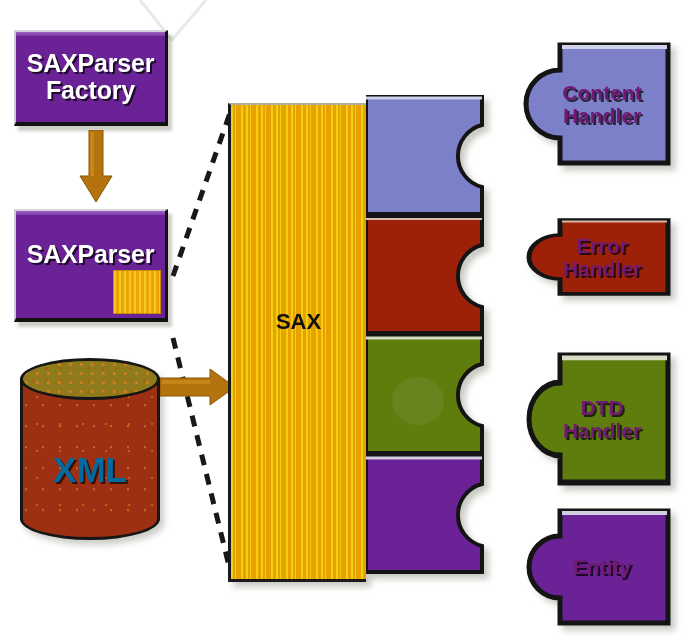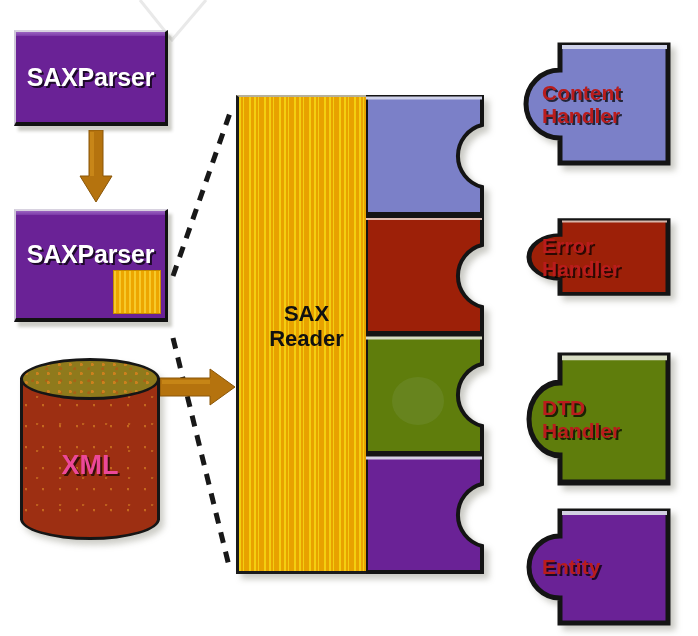--- a/index.html
+++ b/index.html
@@ -77,43 +77,42 @@
   #xml .bot{
     position:absolute;left:0;bottom:0;width:100%;height:42px;border-radius:50%;
     background:#9d2f12;border:3px solid #161616;box-sizing:border-box;
   }
   #xml .cap{
     position:absolute;left:0;top:20px;width:100%;height:142px;
     border-left:3px solid #161616;border-right:3px solid #161616;box-sizing:border-box;
   }
   #xml .lbl{
     position:absolute;left:0;right:0;top:92px;text-align:center;
-    color:#ec4899;font-weight:bold;font-size:27px;
+    color:#0369a1;font-weight:bold;font-size:35px;
     text-shadow:2px 2px 0 rgba(0,0,0,.65);
   }
 
   
   #panel{
     position:absolute;left:228px;top:95px;width:258px;height:479px;
     filter:drop-shadow(5px 5px 3px rgba(90,90,70,.32));
   }
   #reader{
-    position:absolute;left:0;top:0;width:138px;height:100%;
+    position:absolute;left:0;top:8px;width:138px;height:100%;
     background:#e8a200;
     background-image:
       repeating-linear-gradient(90deg,
          #f3cf10 0 2px,#e8a200 2px 4px,#f3cf10 4px 5px,#e8a200 5px 10px,
          #f3cf10 10px 12px,#e8a200 12px 15px),
       repeating-linear-gradient(0deg,
          rgba(232,162,0,.0) 0 14px, rgba(200,135,0,.55) 14px 18px);
     border-top:2px solid #b6b09a;
     border-left:3px solid #1a1a1a;
     border-bottom:3px solid #1a1a1a;
     box-sizing:border-box;
-    margin-left:8px;
   }
   #reader .lbl{
     position:absolute;left:0;right:0;top:205px;text-align:center;
     color:#111111;font-weight:bold;font-size:22px;line-height:1.12;
   }
 
   .slot{
     position:absolute;left:138px;width:120px;
     background:#888;
   }
@@ -122,22 +121,22 @@
   }
 
   
   .piece{
     position:absolute;width:160px;
     filter:drop-shadow(5px 5px 3px rgba(90,90,70,.32));
   }
   .piece svg{display:block;width:100%;height:100%;}
   .piece .ptxt{
     position:absolute;right:10px;top:50%;transform:translateY(-50%);
-    width:120px;text-align:left;
-    color:#b91c1c;font-weight:bold;font-size:21px;line-height:1.1;
+    width:120px;text-align:center;
+    color:#701a75;font-weight:bold;font-size:21px;line-height:1.1;
     text-shadow:2px 2px 0 rgba(0,0,0,.72);
     pointer-events:none;
   }
 
   
   .arrow{position:absolute;}
   .arrow svg{display:block;}
 
   
   #guides{position:absolute;left:0;top:0;width:698px;height:636px;pointer-events:none;}
@@ -150,21 +149,21 @@
   <svg width="698" height="636" style="position:absolute;left:0;top:0;">
     <path d="M140 0 L172 40 L206 0" fill="none" stroke="#e9e9e9" stroke-width="3"></path>
   </svg>
 
   <svg id="guides">
     <path d="M173 276 L231 110" fill="none" stroke="#181818" stroke-width="5" stroke-dasharray="11 9" stroke-linecap="butt"></path>
     <path d="M173 338 L230 570" fill="none" stroke="#181818" stroke-width="5" stroke-dasharray="11 9" stroke-linecap="butt"></path>
   </svg>
 
   <div class="box3d" id="spf">
-    <div class="lbl"><span>SAXParser</span><br></div>
+    <div class="lbl"><span>SAXParser</span><br><span>Factory</span></div>
   </div>
 
   <div class="arrow" style="left:79px;top:130px;">
     <svg width="34" height="76" viewBox="0 0 34 76">
       <g filter="none">
         <path d="M10 0 L24 0 L24 46 L33 46 L17 72 L1 46 L10 46 Z" fill="#b5730e" stroke="#8a5608" stroke-width="1"></path>
         <path d="M11 2 L15 2 L15 46 L11 46 Z" fill="#d08f1c" opacity=".7"></path>
       </g>
     </svg>
   </div>
@@ -185,21 +184,21 @@
   <div class="arrow" style="left:160px;top:368px;">
     <svg width="76" height="38" viewBox="0 0 76 38">
       <path d="M0 10 L50 10 L50 1 L75 19 L50 37 L50 28 L0 28 Z" fill="#b5730e" stroke="#8a5608" stroke-width="1"></path>
       <path d="M2 12 L50 12 L50 16 L2 16 Z" fill="#d08f1c" opacity=".65"></path>
     </svg>
   </div>
 
   <div id="panel">
 
     <div id="reader">
-      <div class="lbl"><span>SAX</span><br><span>Reader</span></div>
+      <div class="lbl"><span>SAX</span><br></div>
     </div>
 
     <div class="slot" style="top:0;height:121px;background:none;">
       <svg class="shape" viewBox="0 0 120 121" preserveAspectRatio="none">
         <path d="M0 1 L116 1 L116 30 A32 32 0 0 0 116 92 L116 119 L0 119 Z" fill="#7b80c8" stroke="#141414" stroke-width="4" stroke-linejoin="miter"></path>
         <path d="M0 3 L116 3" stroke="#cfd2ea" stroke-width="3" fill="none"></path>
       </svg>
 
     </div>
 

